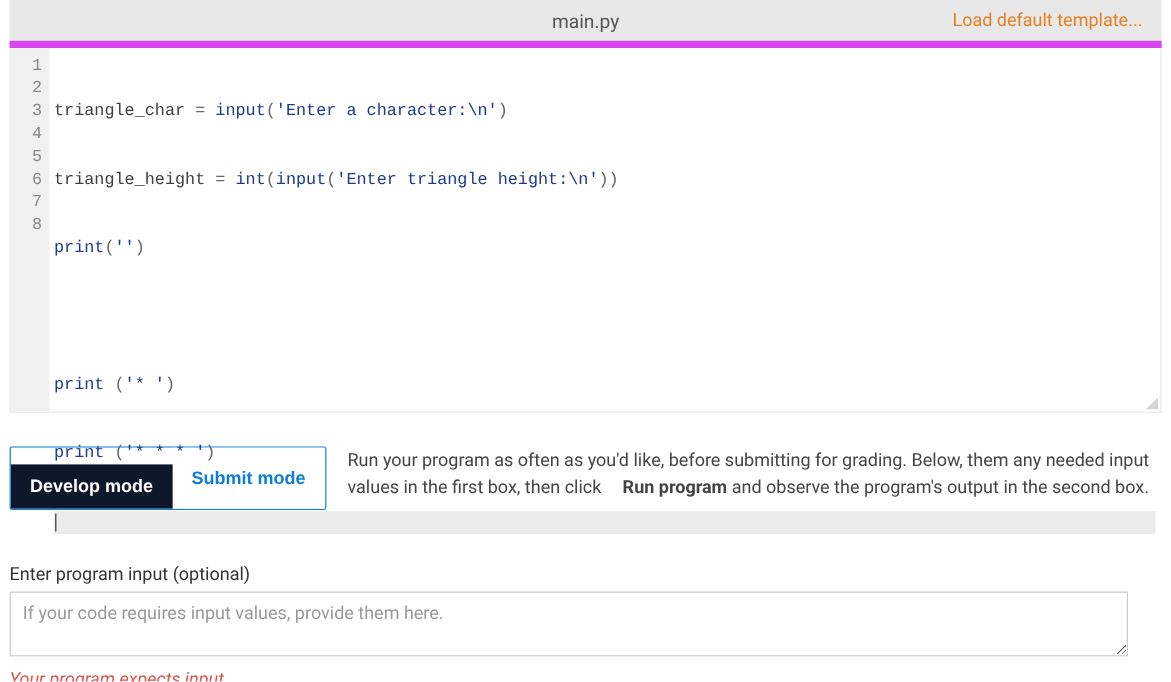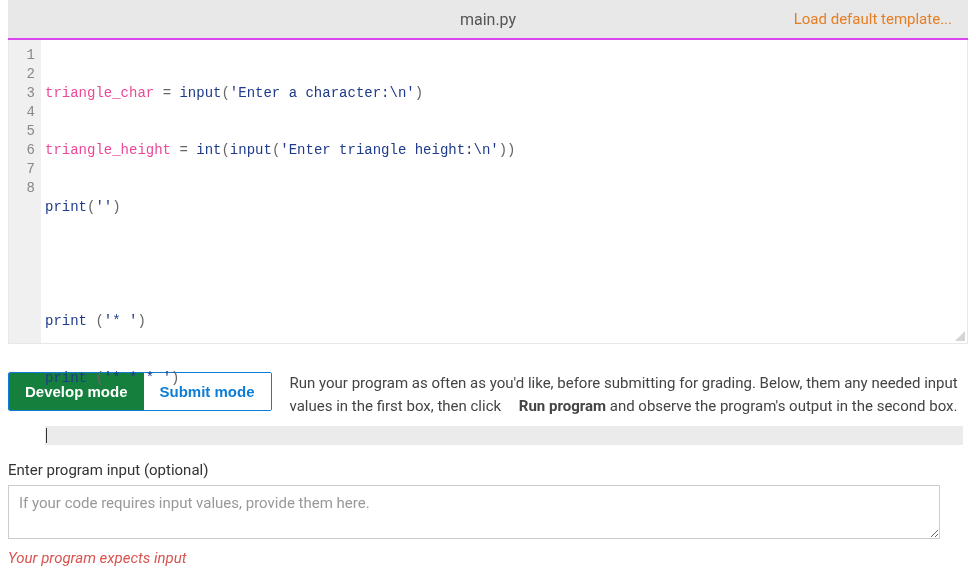--- a/index.html
+++ b/index.html
@@ -14,21 +14,21 @@
   .editor-container {
     margin: 0 8px;
     background: #fff;
   }
   .editor-header {
     background: #e8e8e8;
     height: 40px;
     display: flex;
     align-items: center;
     position: relative;
-    border-bottom: 2px solid #d946ef;
+    border-bottom: 6px solid #d946ef;
   }
   .filename {
     position: absolute;
     left: 50%;
     transform: translateX(-50%);
     font-size: 16px;
     color: #555;
   }
   .load-template {
     position: absolute;
@@ -60,21 +60,21 @@
     flex: 1;
     padding: 6px 4px;
     font-family: "Courier New", monospace;
     font-size: 14px;
     line-height: 19px;
     white-space: pre;
     position: relative;
   }
   .code-line { min-height: 19px; }
   .code-line.current { background: #ebebeb; }
-  .tok-id { color: #ec4899; }
+  .tok-id { color: #404040; }
   .tok-op { color: #666; }
   .tok-fn { color: #1e3a8a; }
   .tok-str { color: #1e3a8a; }
   .resize-handle {
     position: absolute;
     bottom: 2px;
     right: 2px;
     width: 12px;
     height: 12px;
   }
@@ -105,22 +105,23 @@
   .mode-btn {
     padding: 10px 16px;
     font-size: 15px;
     font-weight: 600;
     cursor: pointer;
     border: none;
     background: #fff;
     color: #0d7dd6;
   }
   .mode-btn.active {
-    background: #15803d;
+    background: #0f172a;
     color: #fff;
+    margin-top: 14px;
   }
   .instructions {
     font-size: 15px;
     color: #444;
     line-height: 1.5;
     flex: 1;
   }
   .instructions b { font-weight: 700; margin-left: 14px; }
   .input-section {
     margin-top: 44px;

